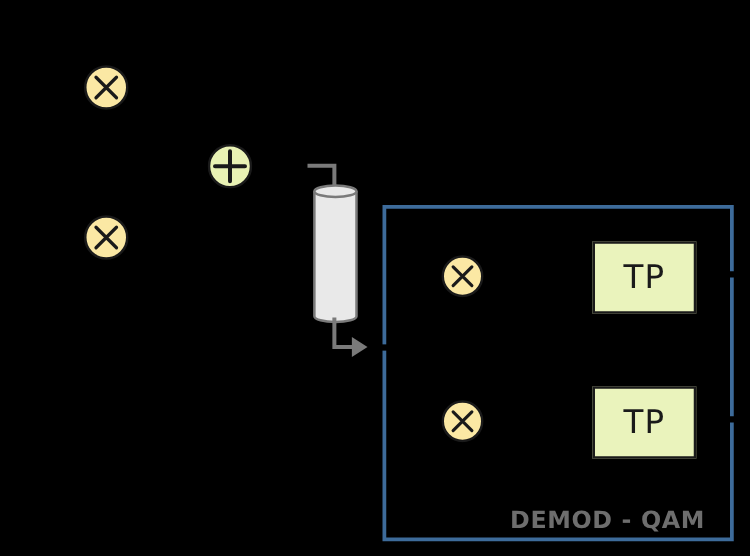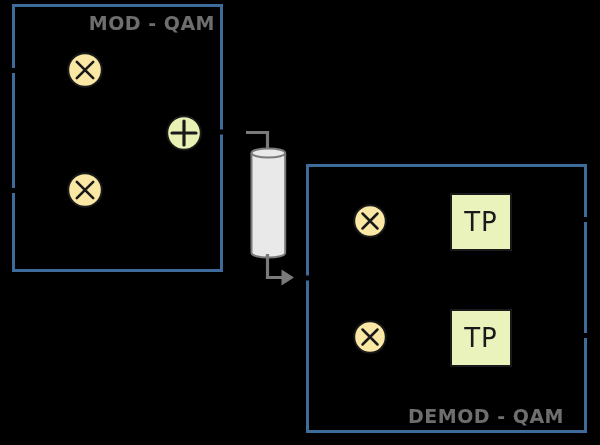--- a/index.html
+++ b/index.html
@@ -12,36 +12,33 @@
   }
   .mod-block{left:12px;top:4px;width:211px;height:268px;}
   .demod-block{left:306px;top:164px;width:281px;height:269px;}
   .block-title{
     position:absolute;color:#6e6e6e;font-weight:700;font-size:19px;letter-spacing:.5px;white-space:nowrap;
   }
   .mod-title{top:5px;right:5px;}
   .demod-title{bottom:3px;right:20px;}
   .node{position:absolute;}
   .tp-box{
-    position:absolute;left:450px;width:62px;height:58px;background:#eaf3bc;border:2px solid #1a1a1a;
+    position:absolute;left:474px;width:83px;height:58px;background:#eaf3bc;border:2px solid #1a1a1a;
     box-sizing:border-box;display:flex;align-items:center;justify-content:center;
     color:#1a1a1a;font-size:26px;font-weight:400;letter-spacing:1px;
   }
   .tp-1{top:193px;}
   .tp-2{top:309px;}
   .overlay{position:absolute;left:0;top:0;pointer-events:none;}
 </style>
 </head>
 <body>
 
 <div class="stage">
 
-  <div class="block mod-block">
-    <div class="block-title mod-title">MOD - QAM</div>
-  </div>
 
   <div class="block demod-block">
     <div class="block-title demod-title">DEMOD - QAM</div>
   </div>
 
   <div class="tp-box tp-1">
     <span>TP</span>
   </div>
   <div class="tp-box tp-2">
     <span>TP</span>

